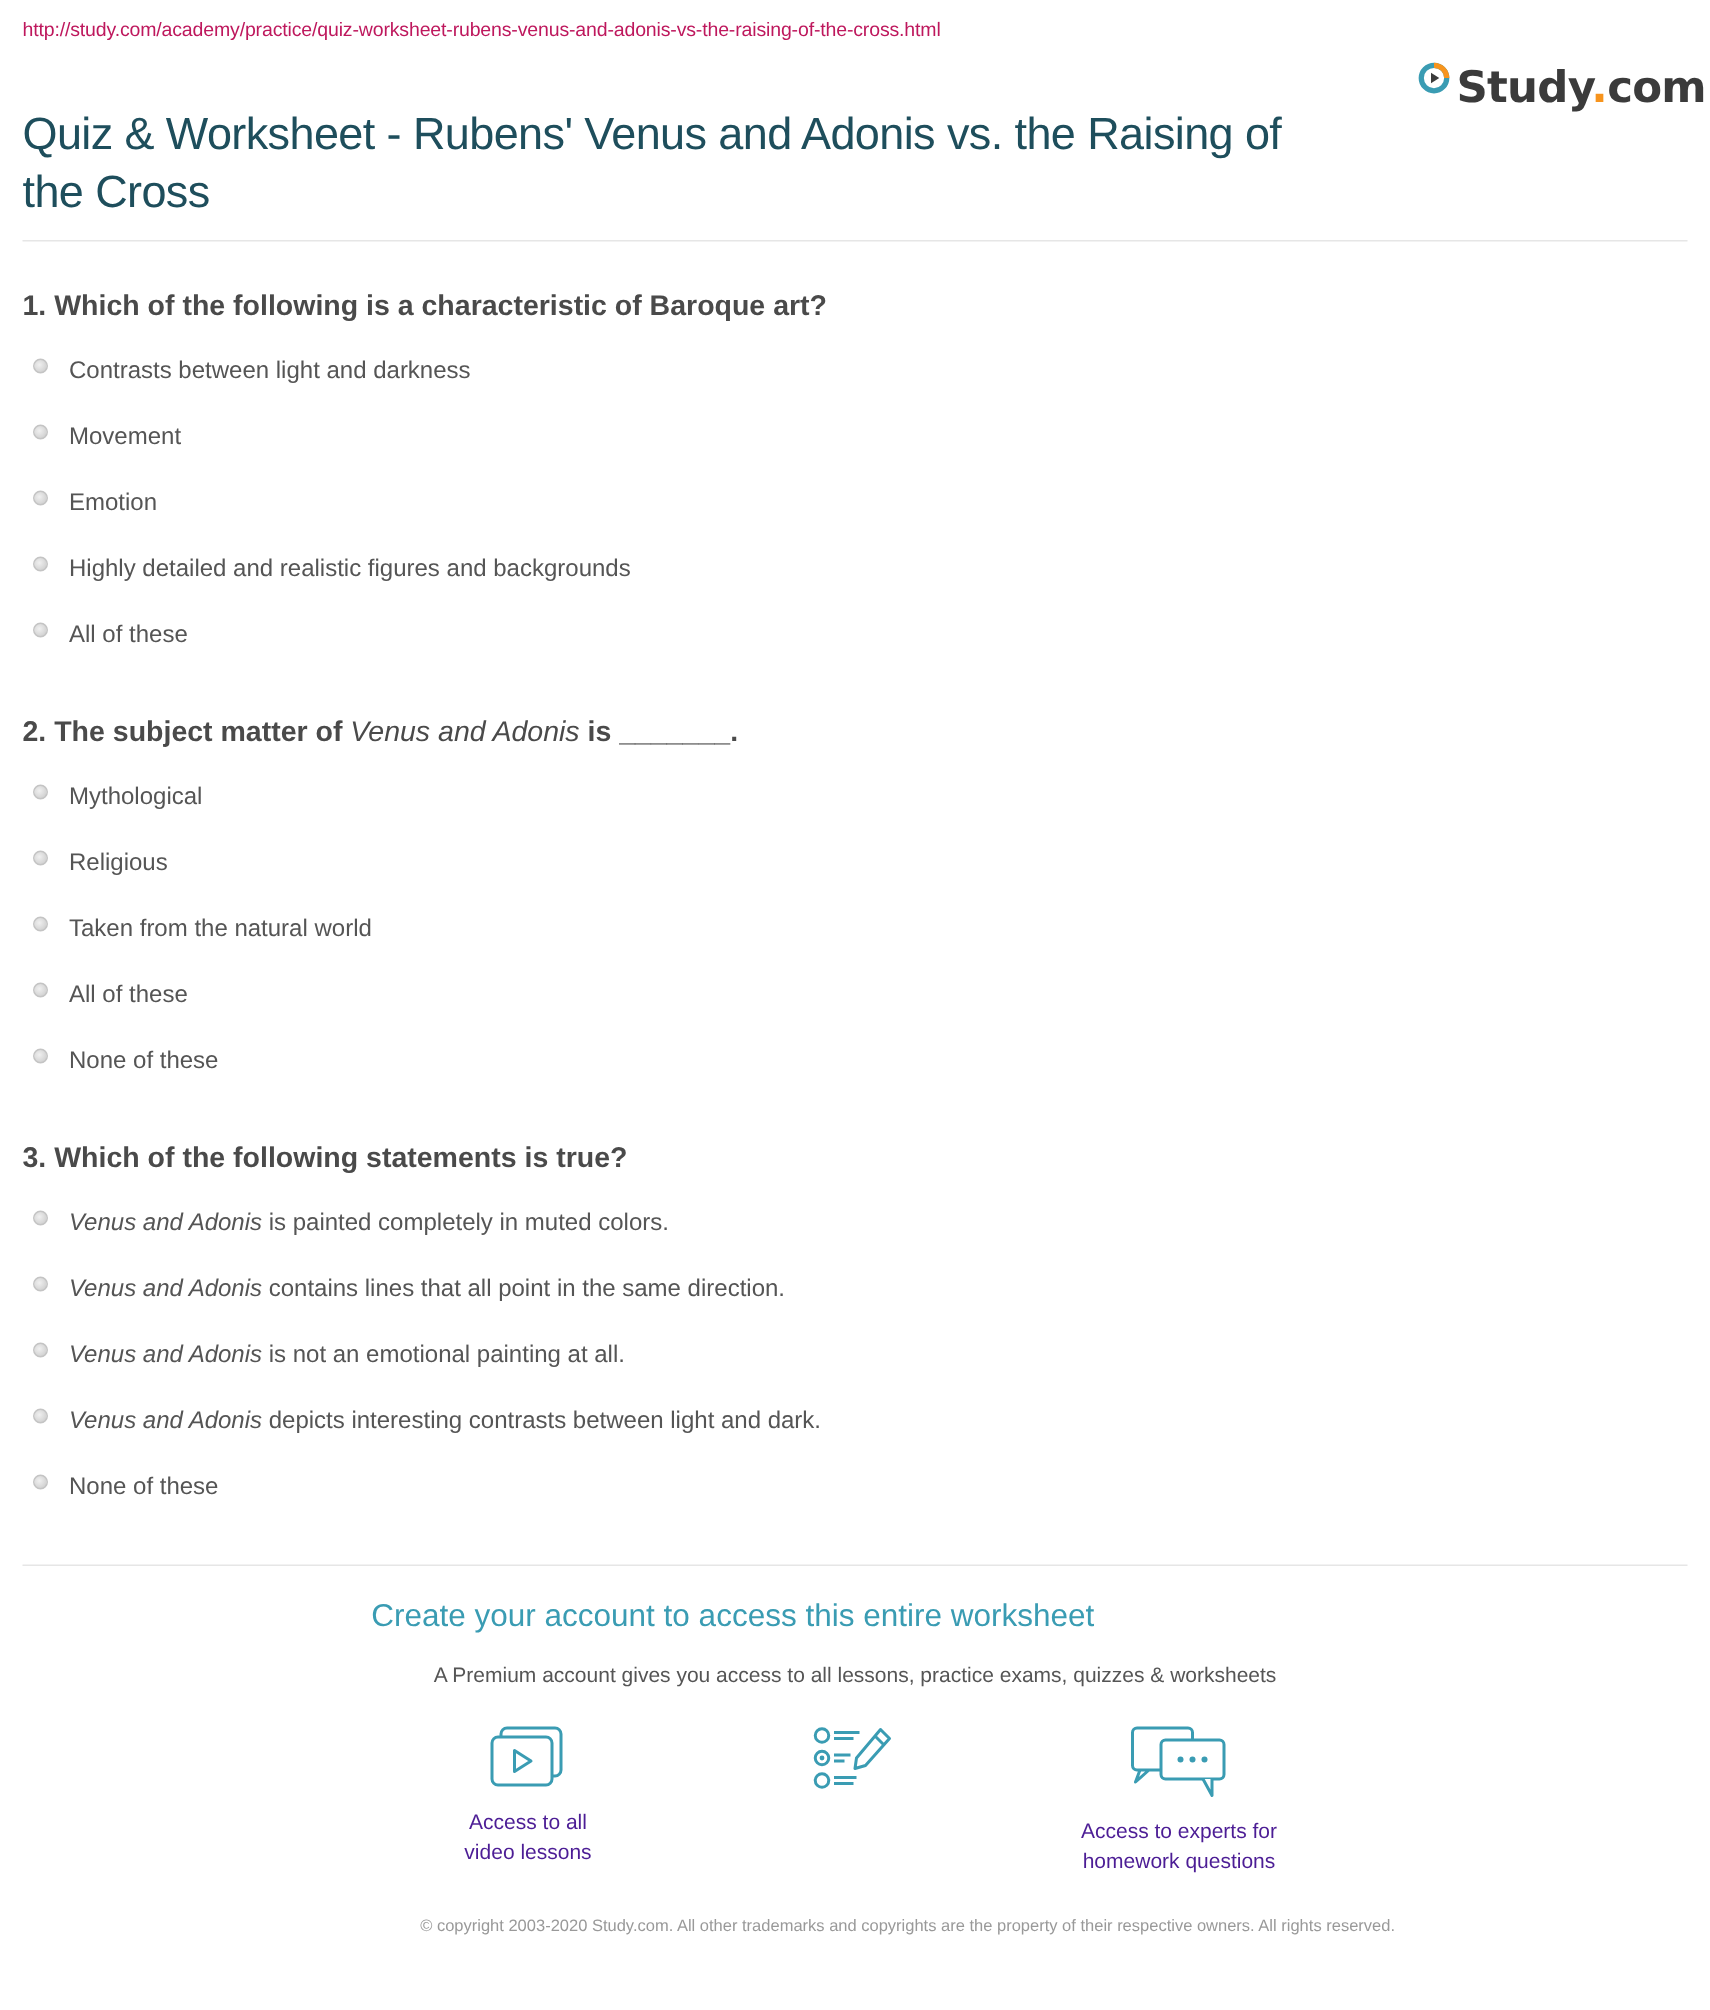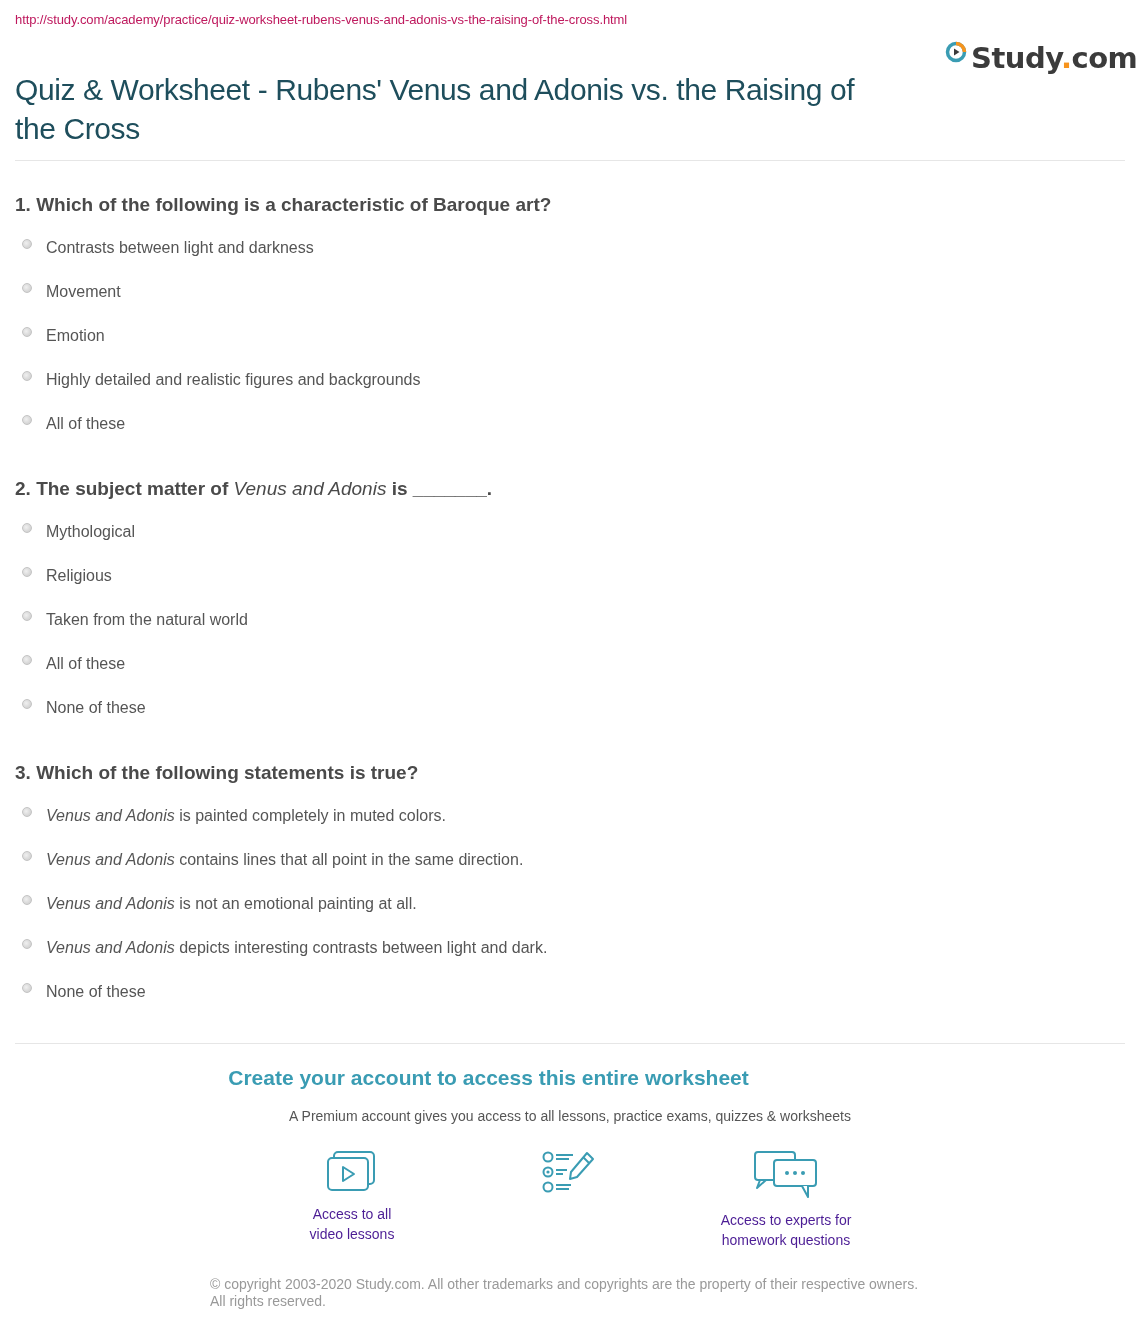--- a/index.html
+++ b/index.html
@@ -8,26 +8,26 @@
   .logo { position: absolute; left: 945px; top: 6px; display: flex; align-items: flex-start; margin-top: 35px; }
   .logo-icon { width: 22px; height: 22px; position: relative; margin-right: 4px; }
   .logo-text { font-size: 29px; color: #3b3b3b; font-weight: bold; letter-spacing: -0.5px; font-family: "DejaVu Sans", sans-serif; }
   .logo-dot { color: #f7941d; }
   .title { position: absolute; left: 15px; top: 70px; width: 860px; font-size: 30px; line-height: 39px; color: #1e4e5c; font-weight: normal; margin: 0; letter-spacing: -0.4px; }
   .rule { position: absolute; left: 15px; width: 1110px; height: 1px; background: #e6e6e6; }
   .q { position: absolute; left: 15px; font-size: 19px; font-weight: bold; color: #4a4a4a; margin: 0; }
   .q i { font-weight: normal; }
   .opt { position: absolute; left: 22px; display: flex; font-size: 16px; color: #555; cursor: pointer; }
   .radio { width: 10px; height: 10px; border-radius: 50%; background: radial-gradient(circle at 40% 40%, #f0f0f0, #c8c8c8); border: 1px solid #c4c4c4; margin-right: 14px; box-sizing: border-box; }
-  .cta-title { position: absolute; left: 0; width: 977px; top: 1066px; text-align: center; font-size: 21px; color: #3a9cb3; font-weight: bold; margin: 0; }
+  .cta-title { position: absolute; left: 0; width: 977px; top: 1066px; text-align: center; font-size: 21px; color: #3a9cb3; font-weight: normal; margin: 0; }
   .cta-sub { position: absolute; left: 0; width: 1140px; top: 1108px; text-align: center; font-size: 14px; color: #555; }
   .feature { position: absolute; width: 200px; text-align: center; top: 1150px; }
   .feature svg { display: block; margin: 0 auto; }
   .feature-label { font-size: 14px; color: #4c1d95; line-height: 20px; margin-top: 10px; }
-  .footer { position: absolute; left: 210px; width: 720px; top: 1276px; text-align: left; font-size: 14px; color: #999; line-height: 17px; }
+  .footer { position: absolute; left: 210px; width: 720px; top: 1276px; text-align: right; font-size: 11px; color: #999; line-height: 17px; }
 </style>
 </head>
 <body>
 
 <div class="url">http://study.com/academy/practice/quiz-worksheet-rubens-venus-and-adonis-vs-the-raising-of-the-cross.html</div>
 <div class="logo">
   <span class="logo-icon">
     <svg width="22" height="22" viewBox="0 0 22 22">
       <circle cx="11" cy="11" r="8.5" fill="none" stroke="#3a9cb3" stroke-width="3.5"></circle>
       <path d="M11 2.5 A8.5 8.5 0 0 1 19.5 11" fill="none" stroke="#f7941d" stroke-width="3.5"></path>

